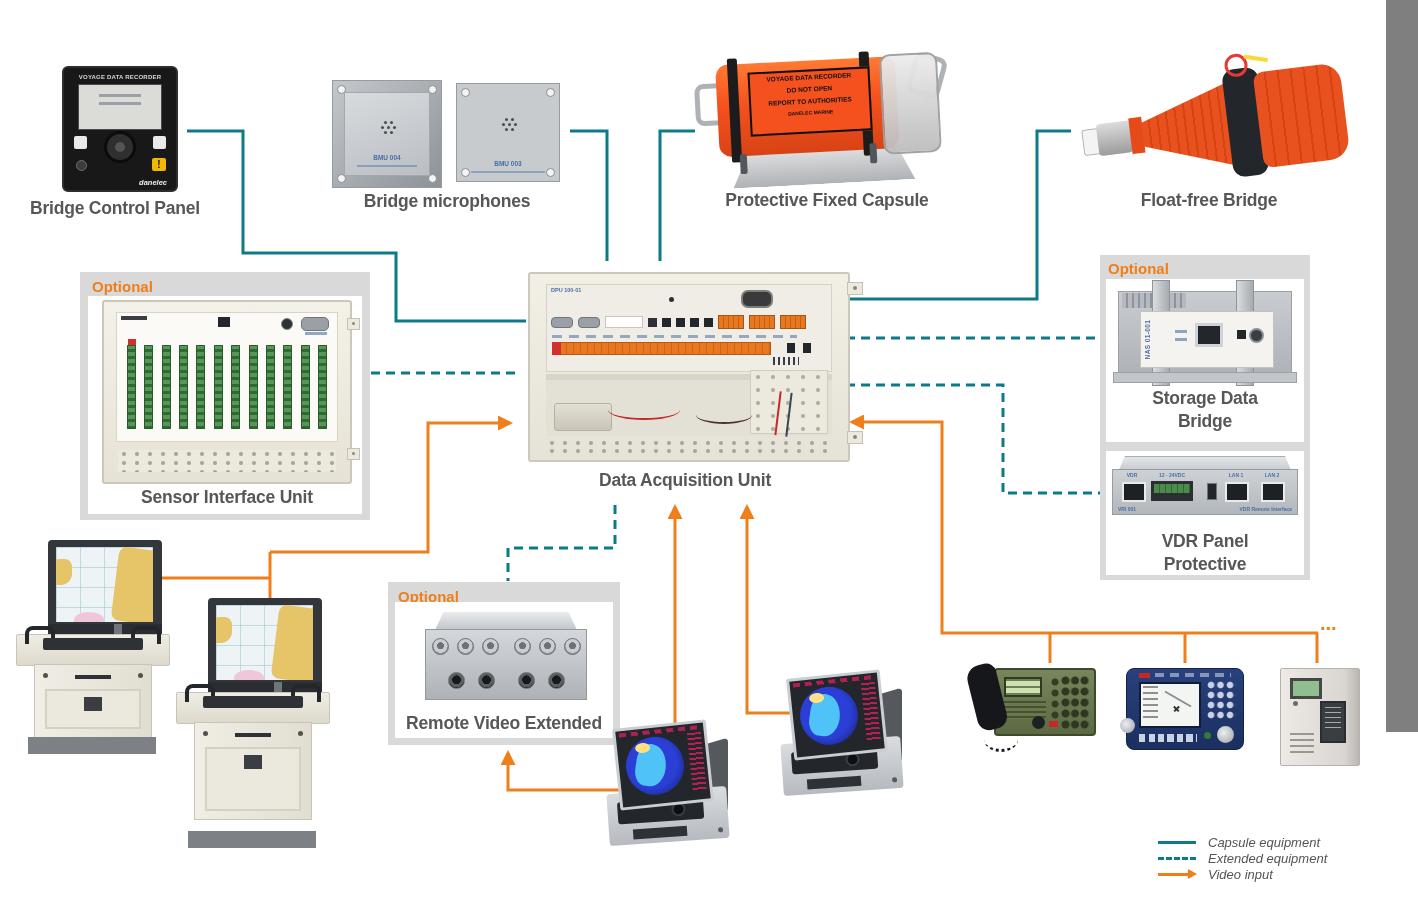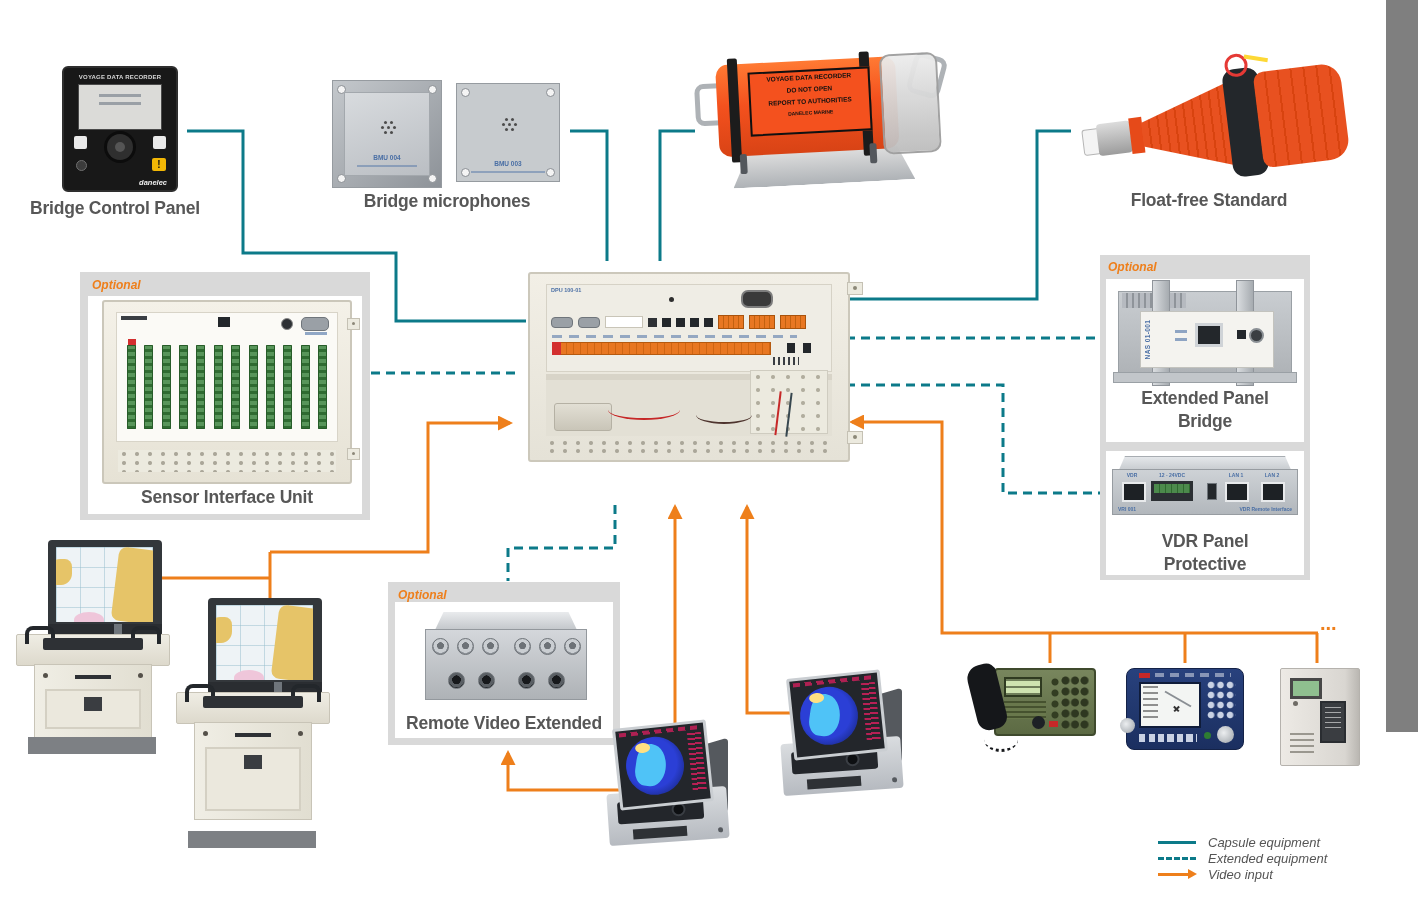--- a/index.html
+++ b/index.html
@@ -3,21 +3,21 @@
 <meta charset="utf-8">
 <style>
   html,body{margin:0;padding:0;background:#fff;}
   .canvas{position:relative;width:1418px;height:903px;background:#fff;overflow:hidden;
           font-family:"Liberation Sans",sans-serif;}
 
   
   .node-label{position:absolute;font-weight:bold;font-size:17.5px;letter-spacing:-.2px;
               color:var(--label-text);text-align:center;white-space:nowrap;}
   .opt-box{position:absolute;background:var(--optional-box-bg);}
-  .opt-tag{position:absolute;font-weight:bold;font-style:italic;font-size:12px;color:var(--optional-text);}
+  .opt-tag{position:absolute;font-weight:bold;font-size:15px;color:var(--optional-text);}
   .white-inner{position:absolute;background:#fff;}
   .right-strip{position:absolute;left:1386px;top:0;width:32px;height:732px;background:var(--right-strip);}
   .wires{position:absolute;left:0;top:0;width:1418px;height:903px;pointer-events:none;}
   .ln-std{fill:none;stroke:var(--standard-line);stroke-width:3;}
   .ln-opt{fill:none;stroke:var(--standard-line);stroke-width:3;stroke-dasharray:9 6;}
   .ln-dat{fill:none;stroke:var(--data-input);stroke-width:3;}
   #arrowO path{fill:var(--data-input);}
   .ellipsis{position:absolute;left:1320px;top:612px;color:var(--data-input);font-weight:bold;font-size:20px;}
 
   
@@ -387,32 +387,33 @@
     <div class="pfc-strap pfc-s2"></div>
     <div class="pfc-label">
       <div class="pfc-line">VOYAGE DATA RECORDER</div>
       <div class="pfc-line">DO NOT OPEN</div>
       <div class="pfc-line">REPORT TO AUTHORITIES</div>
       <div class="pfc-line small">DANELEC MARINE</div>
     </div>
     <div class="pfc-clip pfc-c1"></div>
     <div class="pfc-clip pfc-c2"></div>
   </div>
+  <div class="node-label" style="left:703px;top:190px;width:248px;">Protective Fixed Capsule</div>
 
   <div class="ffc">
     <div class="ffc-tip"></div>
     <div class="ffc-nose"></div>
     <div class="ffc-neck"></div>
     <div class="ffc-cone"></div>
     <div class="ffc-collar"></div>
     <div class="ffc-body"></div>
     <div class="ffc-rope"></div>
     <div class="ffc-pin"></div>
   </div>
-  <div class="node-label" style="left:1096px;top:190px;width:226px;">Float-free Standard</div>
+  <div class="node-label" style="left:1096px;top:190px;width:226px;">Float-free Bridge</div>
 
   <div class="siu">
     <div class="siu-face">
       <div class="siu-id"></div>
       <div class="siu-eth"></div>
       <div class="siu-plug"></div>
       <div class="siu-db9"></div>
       <div class="siu-blue"></div>
       <div class="siu-red"></div>
       <div class="siu-cards">
@@ -474,37 +475,38 @@
     <div class="dau-shelf"></div>
     <div class="dau-open">
       <div class="dau-plate"></div>
       <div class="dau-batt"></div>
       <div class="wireR"></div>
       <div class="wireB"></div>
       <div class="wireT"></div>
     </div>
     <div class="dau-vent"></div>
   </div>
+  <div class="node-label" style="left:560px;top:470px;width:250px;">Data Acquisition Unit</div>
 
   <div class="eds">
     <div class="eds-body"></div>
     <div class="eds-fins"></div>
     <div class="eds-flange eds-f1"></div>
     <div class="eds-flange eds-f2"></div>
     <div class="eds-base"></div>
     <div class="eds-front">
       <div class="eds-rj"></div>
       <div class="eds-sq"></div>
       <div class="eds-rnd"></div>
       <div class="eds-mark"></div>
       <div class="eds-mark2"></div>
       <div class="eds-id">NAS 01-001</div>
     </div>
   </div>
-  <div class="node-label" style="left:1108px;top:388px;width:194px;">Extended Panel</div>
+  <div class="node-label" style="left:1108px;top:388px;width:194px;">Storage Data</div>
   <div class="node-label" style="left:1108px;top:411px;width:194px;">Bridge</div>
 
   <div class="vri">
     <div class="vri-top"></div>
     <div class="vri-front">
       <div class="vri-plabel" style="left:8px;width:22px;">VDR</div>
       <div class="vri-plabel" style="left:36px;width:46px;">12 - 24VDC</div>
       <div class="vri-plabel" style="left:110px;width:26px;">LAN 1</div>
       <div class="vri-plabel" style="left:146px;width:26px;">LAN 2</div>
       <div class="vri-rj" style="left:9px;"></div>

